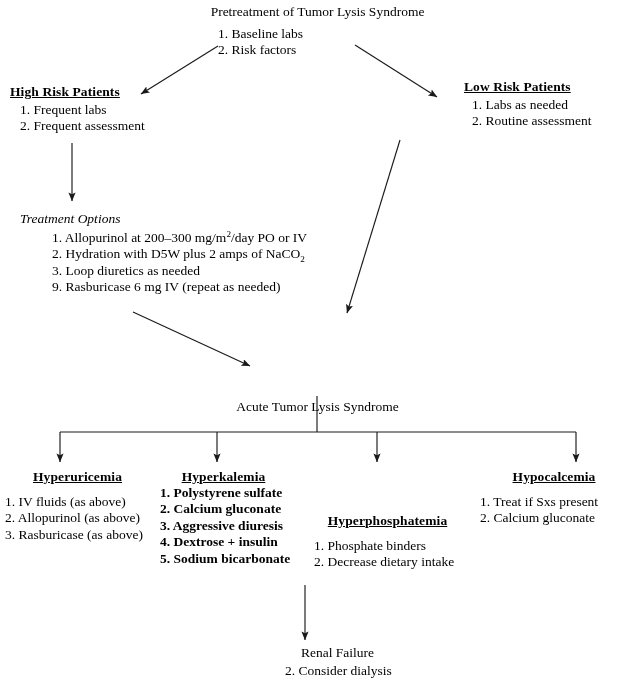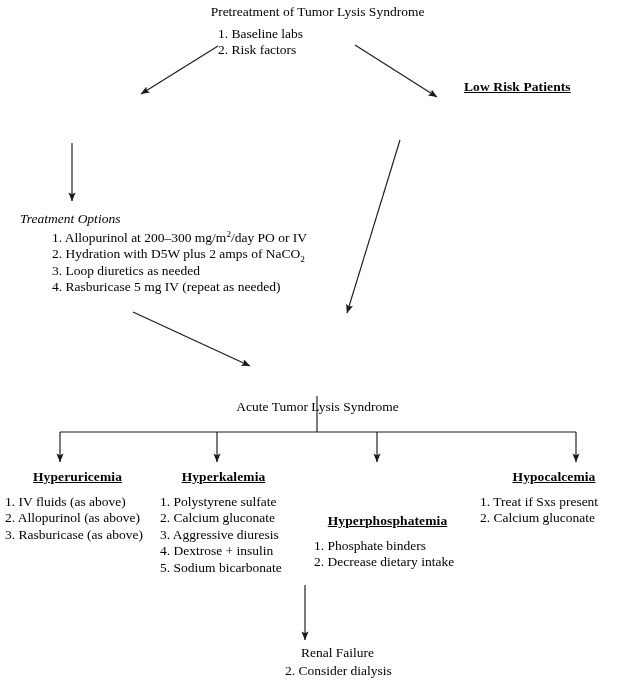--- a/index.html
+++ b/index.html
@@ -93,49 +93,60 @@
 
   <div class="node plain" style="left:0; top:4px; width:635px; text-align:center;">Pretreatment of Tumor Lysis Syndrome</div>
 
   <div class="node" style="left:218px; top:26px;">
     <ol class="lst">
       <li>1. Baseline labs</li>
       <li>2. Risk factors</li>
     </ol>
   </div>
 
+  <div class="node" style="left:10px; top:84px;">
+    <div class="hdr">High Risk Patients</div>
+    <ol class="lst" style="margin-top:2px; padding-left:10px;">
+      <li>1. Frequent labs</li>
+      <li>2. Frequent assessment</li>
+    </ol>
+  </div>
 
   <div class="node" style="left:464px; top:79px;">
     <div class="hdr">Low Risk Patients</div>
+    <ol class="lst" style="margin-top:2px; padding-left:8px;">
+      <li>1. Labs as needed</li>
+      <li>2. Routine assessment</li>
+    </ol>
   </div>
 
   <div class="node" style="left:20px; top:211px;">
     <div class="ital">Treatment Options</div>
     <ol class="lst" style="margin-top:3px; padding-left:32px;">
       <li><span>1. Allopurinol at 200–300 mg/m</span><sup>2</sup><span>/day PO or IV</span></li>
       <li><span>2. Hydration with D5W plus 2 amps of NaCO</span><sub>2</sub><span></span></li>
       <li><span>3. Loop diuretics as needed</span></li>
-      <li><span>4. Rasburicase 5 mg IV (repeat as needed)</span></li>
+      <li><span>9. Rasburicase 6 mg IV (repeat as needed)</span></li>
     </ol>
   </div>
 
   <div class="node plain" style="left:0; top:379px; width:635px; text-align:center;margin-top:20px;">Acute Tumor Lysis Syndrome</div>
 
   <div class="node" style="left:5px; top:469px;">
     <div class="hdr hdr-c" style="width:145px;">Hyperuricemia</div>
     <ol class="lst" style="margin-top:9px;">
       <li>1. IV fluids (as above)</li>
       <li>2. Allopurinol (as above)</li>
       <li>3. Rasburicase (as above)</li>
     </ol>
   </div>
 
   <div class="node" style="left:160px; top:469px;">
     <div class="hdr hdr-c" style="width:127px;">Hyperkalemia</div>
-    <ol class="lst" style="margin-top:9px;">
+    <ol class="lst" style="font-weight:bold;">
       <li>1. Polystyrene sulfate</li>
       <li>2. Calcium gluconate</li>
       <li>3. Aggressive diuresis</li>
       <li>4. Dextrose + insulin</li>
       <li>5. Sodium bicarbonate</li>
     </ol>
   </div>
 
   <div class="node" style="left:310px; top:469px;margin-top:44px;">
     <div class="hdr hdr-c" style="width:155px;">Hyperphosphatemia</div>

